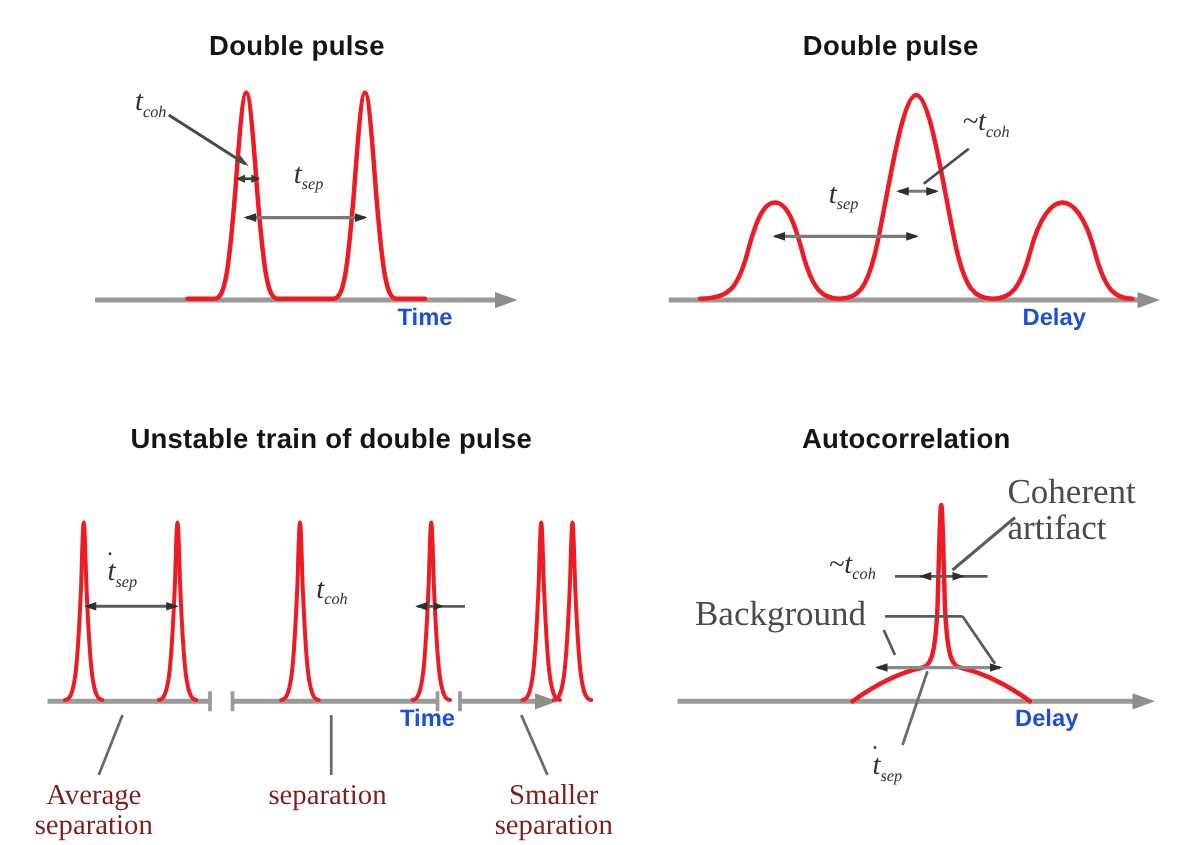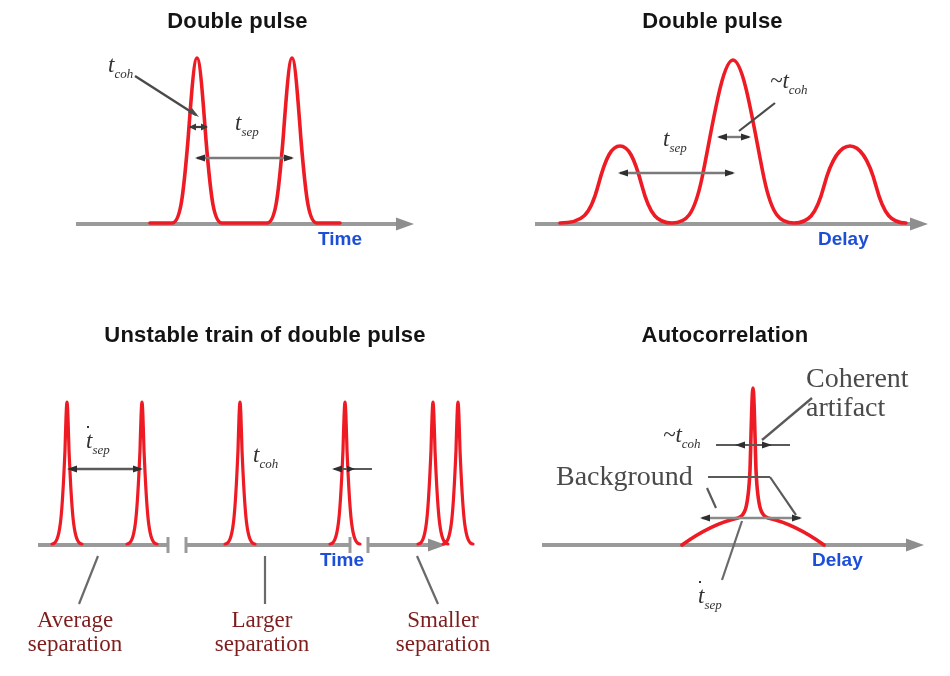--- a/index.html
+++ b/index.html
@@ -1,17 +1,17 @@
 <!DOCTYPE html>
 <html><head>
 <meta charset="utf-8">
 <style>
   html,body{margin:0;padding:0;background:#ffffff;}
   body{width:950px;height:676px;overflow:hidden;font-family:"Liberation Sans",sans-serif;}
-  #fig{position:relative;width:950px;height:580px;background:#fff;}
+  #fig{position:relative;width:950px;height:580px;background:#fff;margin-top:16px;}
   .panel{position:absolute;}
   .ptitle{
     position:absolute;
     font-family:"Liberation Sans",sans-serif;
     font-weight:bold;
     font-size:22px;
     color:#141414;
     letter-spacing:0.2px;
     white-space:nowrap;
     text-align:center;
@@ -227,21 +227,20 @@
       <span>t</span><span class="sub">coh</span>
     </div>
 
     <div class="axlabel" style="left:320px;top:549px;">Time</div>
 
     <div class="caption" style="left:0px;top:608px;width:150px;">
       <div>Average</div>
       <div>separation</div>
     </div>
     <div class="caption" style="left:182px;top:608px;width:160px;">
-      <div>Larger</div>
       <div>separation</div>
     </div>
     <div class="caption" style="left:360px;top:608px;width:166px;text-align:center;">
       <div>Smaller</div>
       <div>separation</div>
     </div>
   </div>
 
   <div class="panel">
     <div class="ptitle" style="left:560px;top:322px;width:330px;">Autocorrelation</div>

